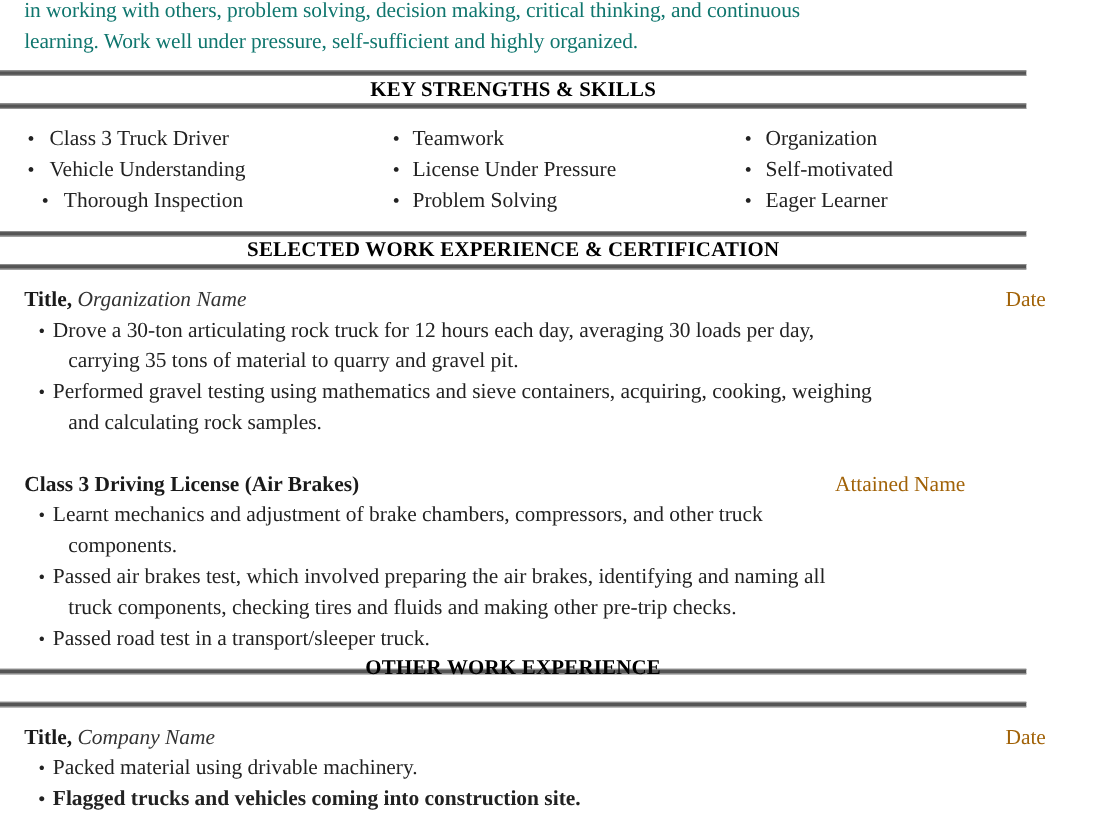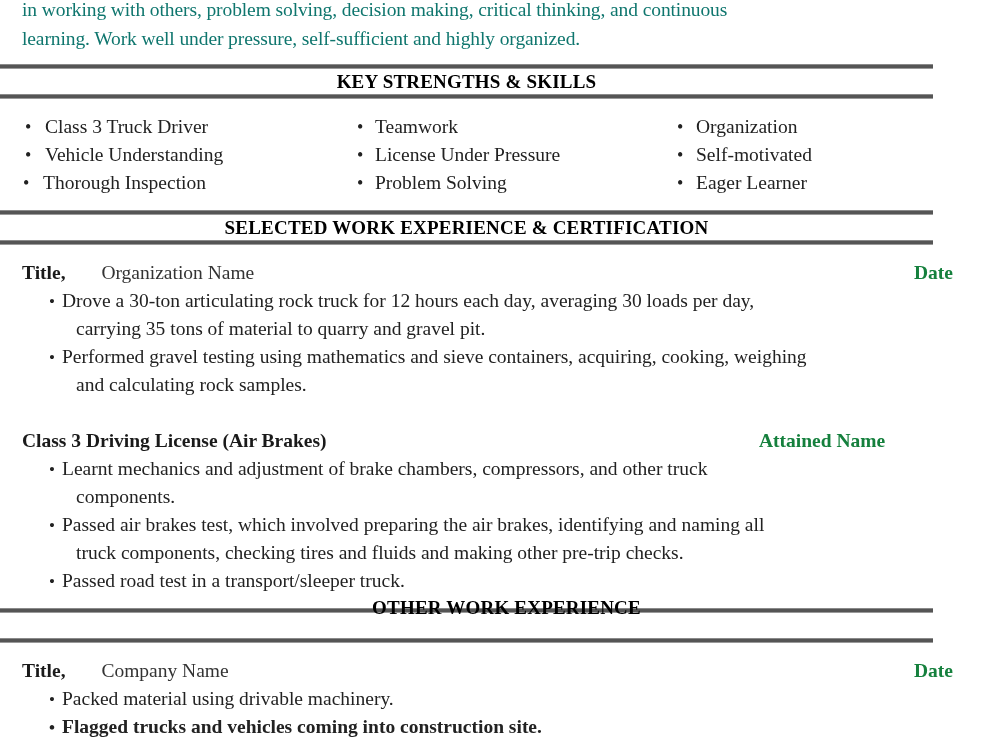--- a/index.html
+++ b/index.html
@@ -55,53 +55,52 @@
       width: 20px;
       font-size: 18px;
     }
 
     .entry-title {
       left: 22px;
       font-size: 19.5px;
       color: #1a1a1a;
     }
     .entry-title .t-bold { font-weight: bold; }
-    .entry-title .t-ital { color: #333; margin-left: 31px; }
+    .entry-title .t-ital { font-style: italic; color: #333; }
 
     .entry-date {
       font-size: 19.5px;
-      font-weight: bold;
-      color: #15803d;
+      font-weight: normal;
+      color: #a16207;
     }
 
     .item-line {
       font-size: 19.5px;
       color: #222;
-      margin-left: 14px;
     }
     .item-line .bullet {
       display: inline-block;
       width: 13px;
       font-size: 17px;
     }
   </style>
 </head>
 <body>
 
 <div class="abs summary-line" style="top:-1px;">in working with others, problem solving, decision making, critical thinking, and continuous</div>
 <div class="abs summary-line" style="top:28px;">learning. Work well under pressure, self-sufficient and highly organized.</div>
 
 <div class="rule" style="top:64px;"></div>
 <div class="section-heading" style="top:71px;">KEY STRENGTHS &amp; SKILLS</div>
 <div class="rule" style="top:94px;"></div>
 
 <div>
   <div class="abs skill" style="left:25px; top:116px;"><span class="bullet">•</span><span>Class 3 Truck Driver</span></div>
   <div class="abs skill" style="left:25px; top:144px;"><span class="bullet">•</span><span>Vehicle Understanding</span></div>
-  <div class="abs skill" style="left:23px; top:172px;"><span class="bullet">•</span><span>Thorough Inspection</span></div>
+  <div class="abs skill" style="left:38px; top:172px;"><span class="bullet">•</span><span>Thorough Inspection</span></div>
 
   <div class="abs skill" style="left:357px; top:116px;"><span class="bullet" style="width:18px;">•</span><span>Teamwork</span></div>
   <div class="abs skill" style="left:357px; top:144px;"><span class="bullet" style="width:18px;">•</span><span>License Under Pressure</span></div>
   <div class="abs skill" style="left:357px; top:172px;"><span class="bullet" style="width:18px;">•</span><span>Problem Solving</span></div>
 
   <div class="abs skill" style="left:677px; top:116px;"><span class="bullet" style="width:19px;">•</span><span>Organization</span></div>
   <div class="abs skill" style="left:677px; top:144px;"><span class="bullet" style="width:19px;">•</span><span>Self-motivated</span></div>
   <div class="abs skill" style="left:677px; top:172px;"><span class="bullet" style="width:19px;">•</span><span>Eager Learner</span></div>
 </div>
 
@@ -120,20 +119,20 @@
 <div class="abs entry-title" style="top:430px;"><span class="t-bold">Class 3 Driving License (Air Brakes)</span></div>
 <div class="abs entry-date" style="left:759px; top:430px;">Attained Name</div>
 
 <div class="abs item-line" style="left:35px; top:458px;"><span class="bullet">•</span><span>Learnt mechanics and adjustment of brake chambers, compressors, and other truck</span></div>
 <div class="abs item-line" style="left:62px; top:486px;">components.</div>
 <div class="abs item-line" style="left:35px; top:514px;"><span class="bullet">•</span><span>Passed air brakes test, which involved preparing the air brakes, identifying and naming all</span></div>
 <div class="abs item-line" style="left:62px; top:542px;">truck components, checking tires and fluids and making other pre-trip checks.</div>
 <div class="abs item-line" style="left:35px; top:570px;"><span class="bullet">•</span><span>Passed road test in a transport/sleeper truck.</span></div>
 
 <div class="rule" style="top:608px;"></div>
-<div class="section-heading" style="top:597px;padding-left:40px;">OTHER WORK EXPERIENCE</div>
+<div class="section-heading" style="top:597px;">OTHER WORK EXPERIENCE</div>
 <div class="rule" style="top:638px;"></div>
 
 <div class="abs entry-title" style="top:660px;"><span class="t-bold">Title</span><span class="t-bold">, </span><span class="t-ital">Company Name</span></div>
 <div class="abs entry-date" style="left:914px; top:660px;">Date</div>
 
 <div class="abs item-line" style="left:35px; top:688px;"><span class="bullet">•</span><span>Packed material using drivable machinery.</span></div>
 <div class="abs item-line" style="left:35px; top:716px;font-weight:bold;"><span class="bullet">•</span><span>Flagged trucks and vehicles coming into construction site.</span></div>
 
 </body></html>

